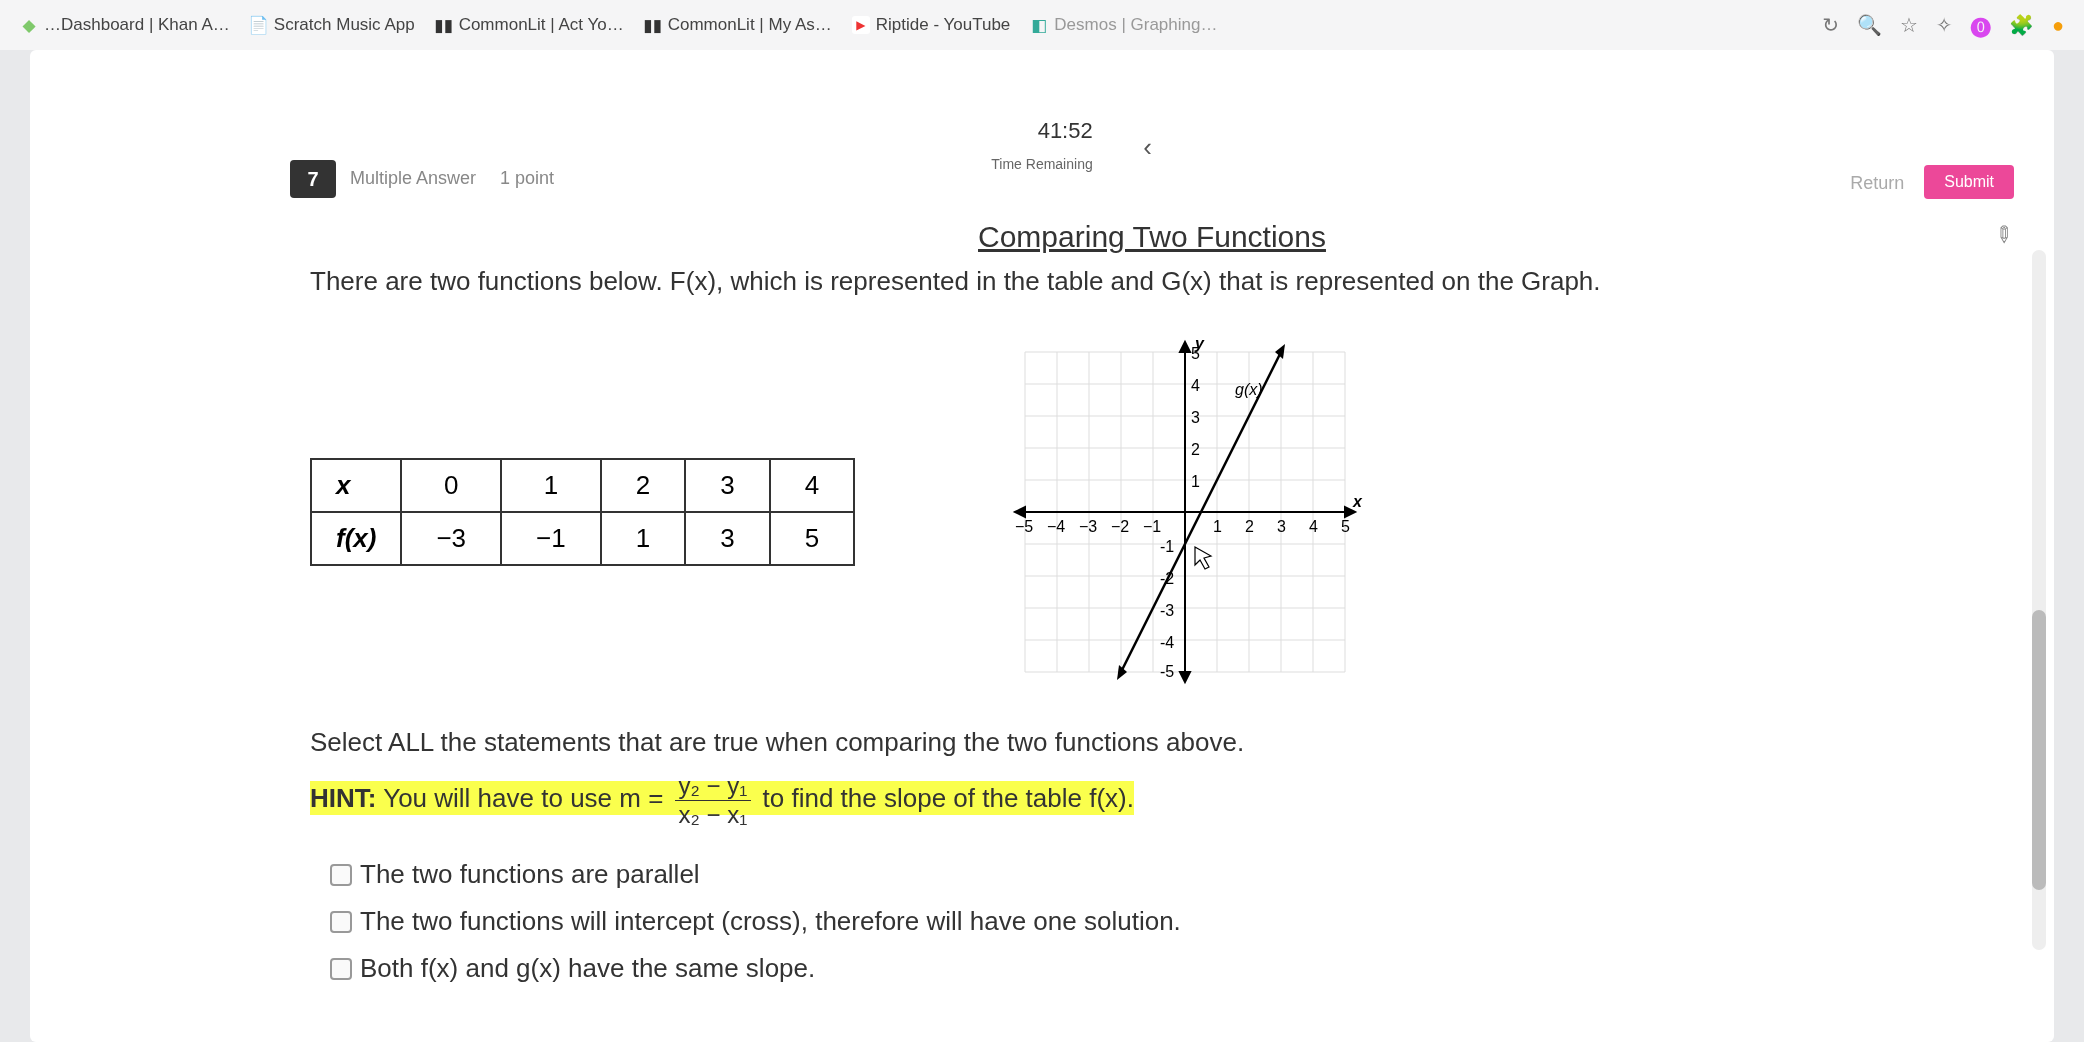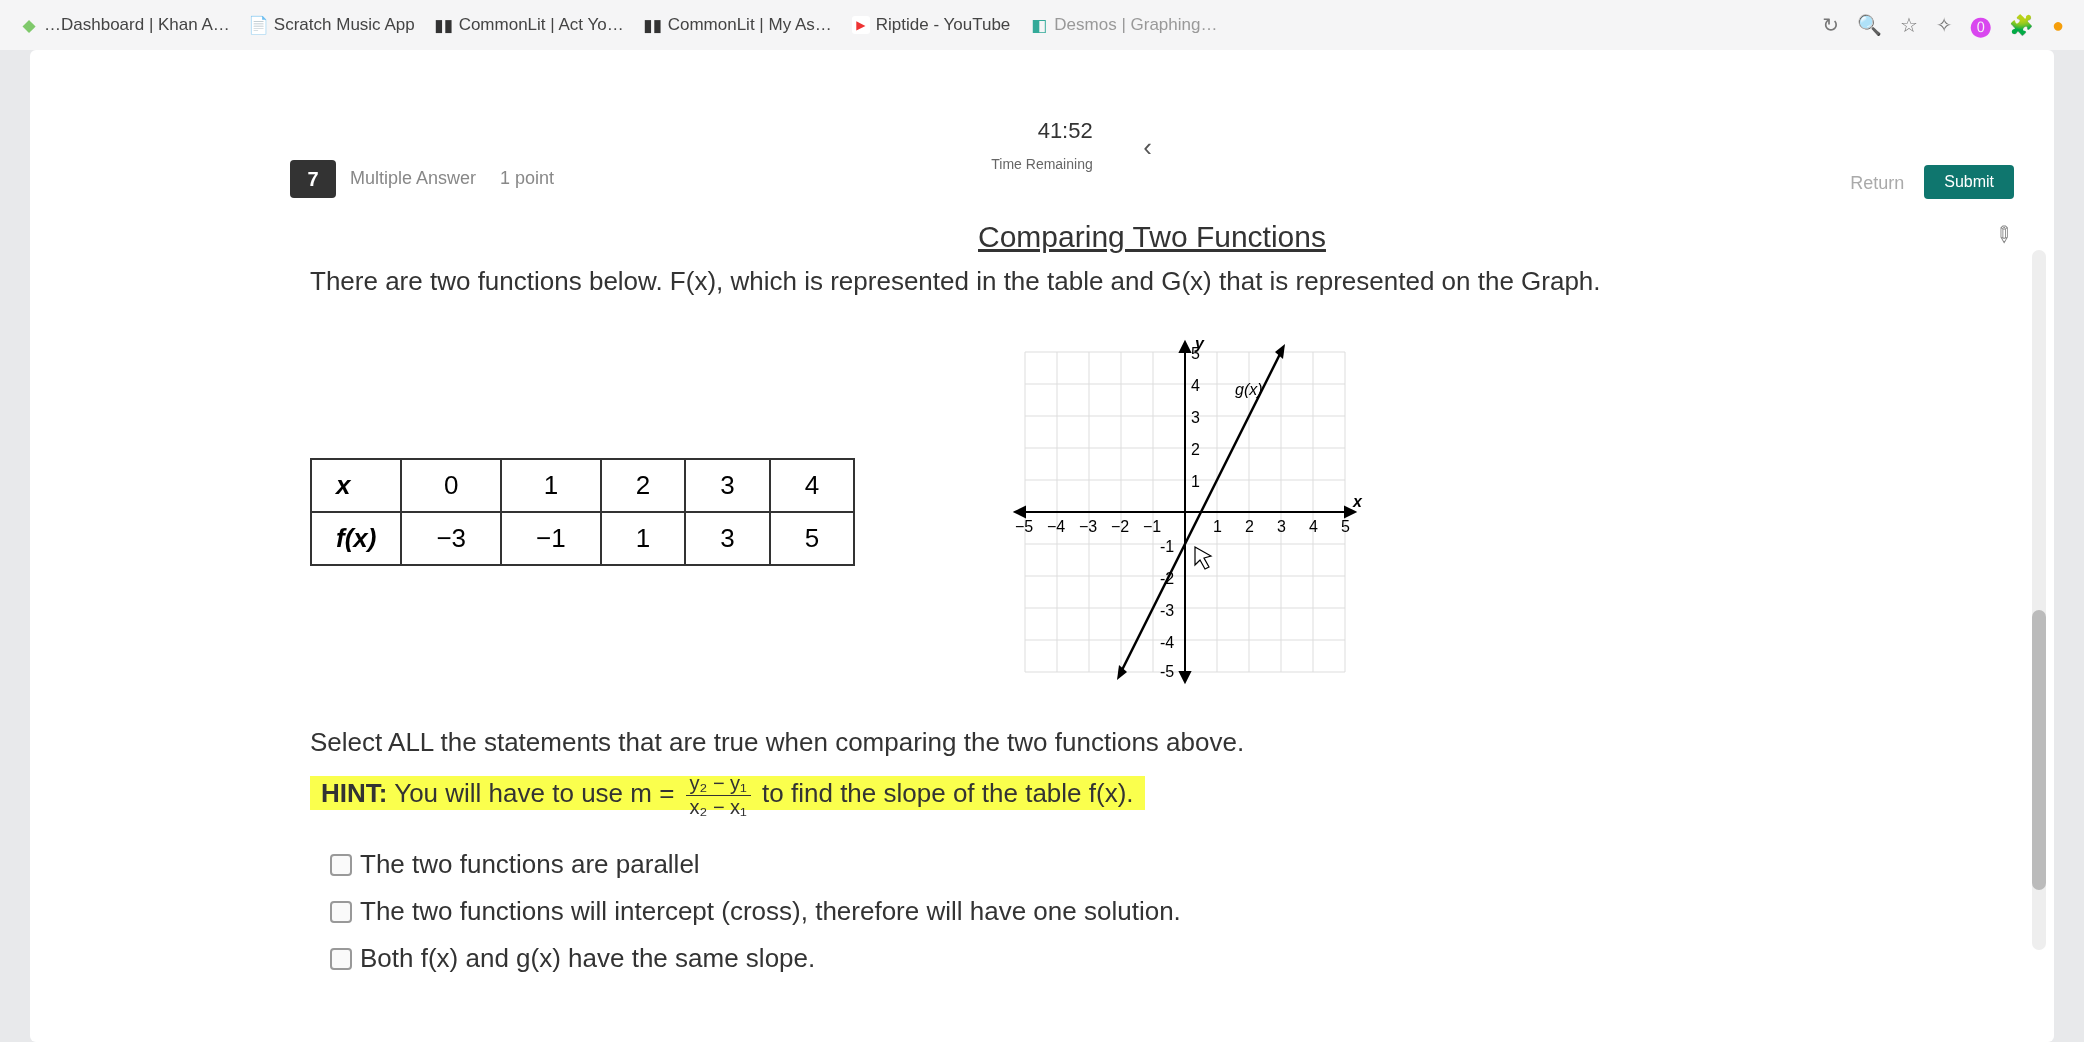--- a/index.html
+++ b/index.html
@@ -110,21 +110,21 @@
       display: flex;
       gap: 4px;
       align-items: flex-start;
     }
     .btn-return {
       color: #aaa;
       font-size: 18px;
       padding: 8px 16px;
     }
     .btn-submit {
-      background: #0f766e;
+      background: #ec4899;
       color: #fff;
       padding: 8px 20px;
       border-radius: 4px;
       font-size: 16px;
     }
     .question-body {
       position: absolute;
       top: 170px;
       left: 280px;
       right: 60px;
@@ -172,28 +172,28 @@
     .prompt {
       font-size: 26px;
       color: #333;
       margin-bottom: 14px;
     }
     .hint {
       font-size: 26px;
       color: #333;
       background: #faff4d;
       display: inline;
-      padding: 2px 11px;
+      padding: 2px 0;
     }
     .hint-label { font-weight: 700; }
     .fraction {
       display: inline-flex;
       flex-direction: column;
       vertical-align: middle;
-      font-size: 20px;
+      font-size: 24px;
       text-align: center;
       margin: 0 4px;
     }
     .fraction .num { border-bottom: 1.5px solid #333; padding: 0 4px; }
     .fraction .den { padding: 0 4px; }
     .answers {
       margin-top: 30px;
       padding-left: 20px;
     }
     .answer-row {

